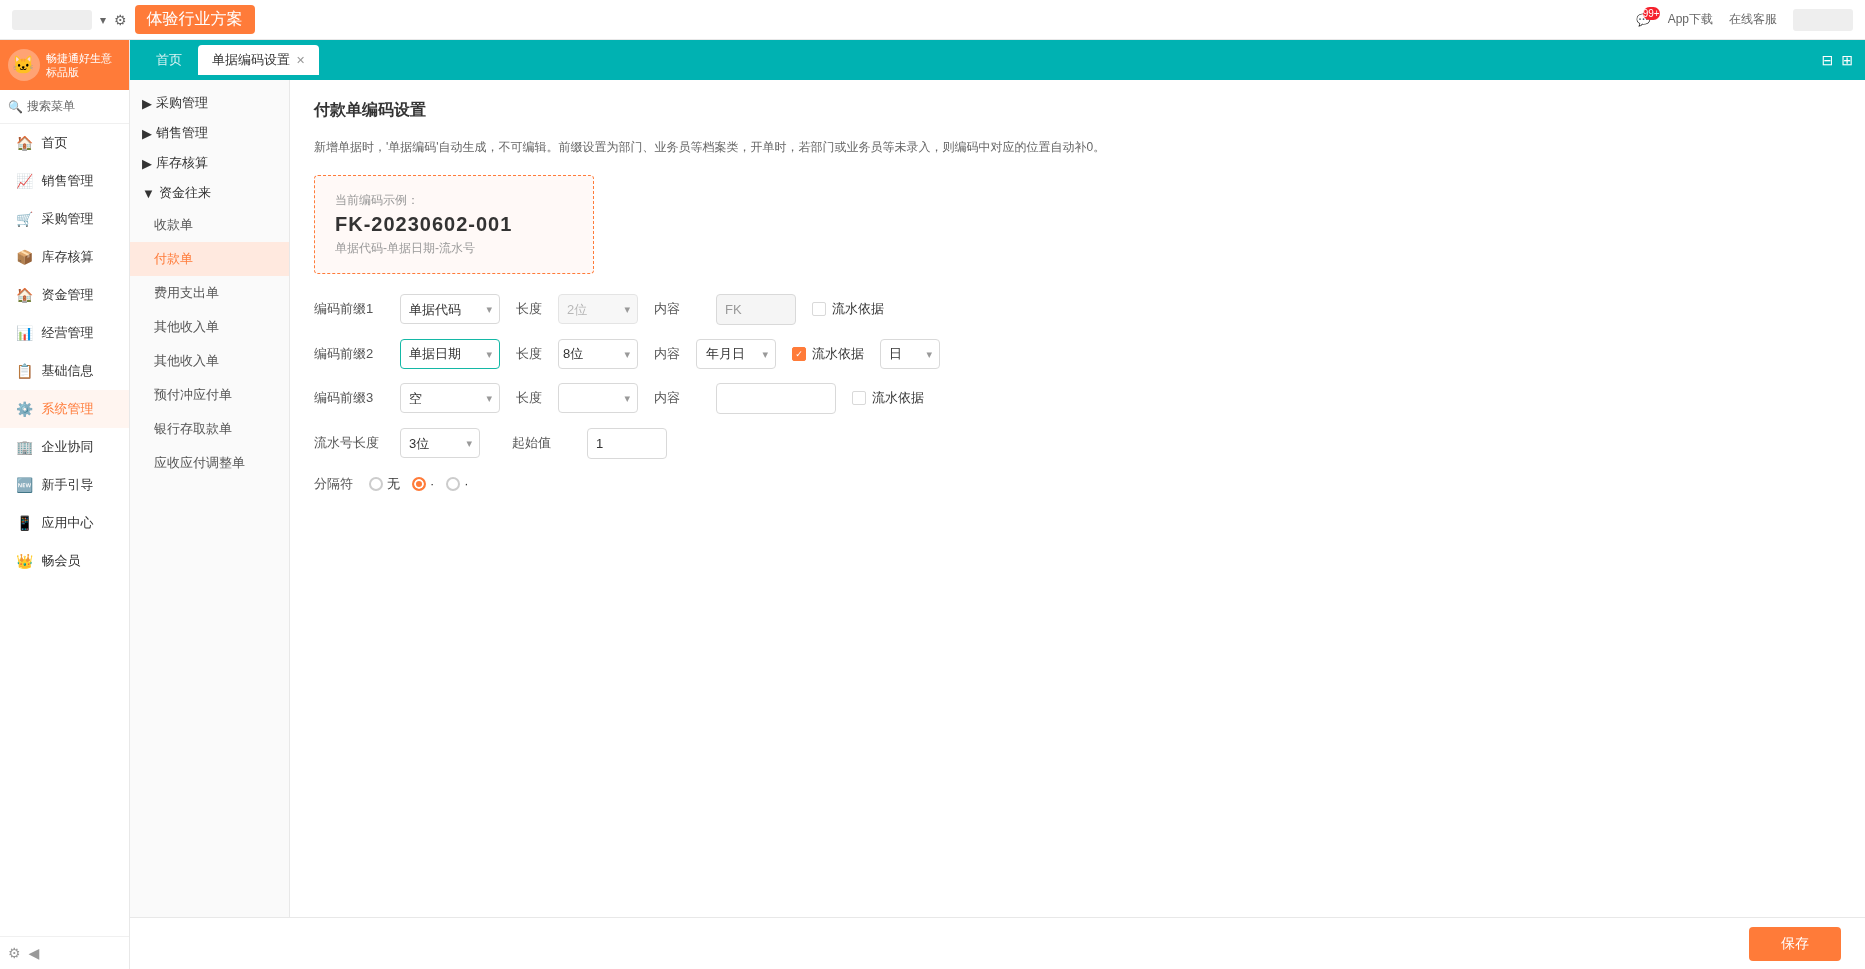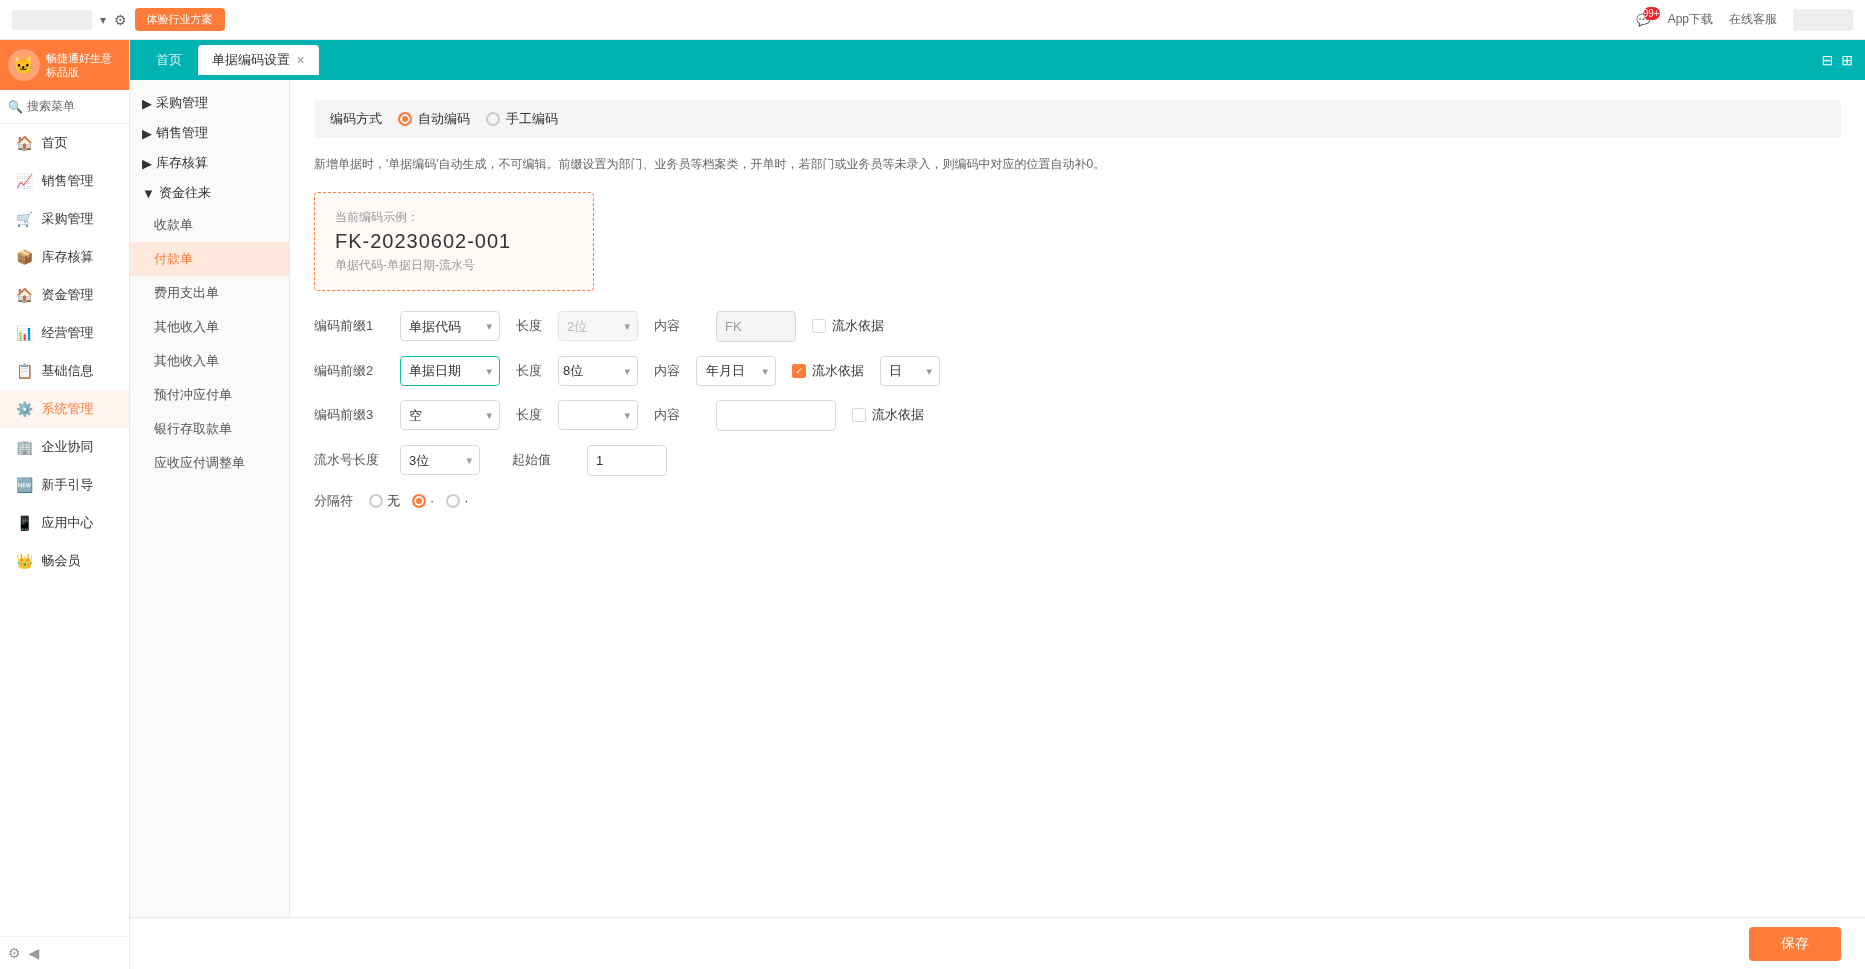--- a/index.html
+++ b/index.html
@@ -3,21 +3,21 @@
   <meta charset="utf-8">
   <style>
     * { box-sizing: border-box; margin: 0; padding: 0; }
     body { font-family: 'Microsoft YaHei', Arial, sans-serif; font-size: 13px; background: #f5f5f5; color: #333; height: 969px; overflow: hidden; }
 
     
     .top-bar { height: 40px; background: #fff; border-bottom: 1px solid #e8e8e8; display: flex; align-items: center; padding: 0 12px; gap: 10px; position: relative; z-index: 100; }
     .top-bar-left { display: flex; align-items: center; gap: 8px; }
     .top-bar-dropdown { display: flex; align-items: center; gap: 4px; color: #666; font-size: 12px; cursor: pointer; }
     .top-bar-gear { color: #666; cursor: pointer; font-size: 14px; }
-    .top-bar-btn { background: #ff7b39; color: #fff; border: none; border-radius: 4px; padding: 4px 12px; font-size: 11px; cursor: pointer; }
+    .top-bar-btn { background: #ff7b39; color: #fff; border: none; border-radius: 4px; padding: 4px 12px; font-size: 16px; cursor: pointer; }
     .top-bar-right { margin-left: auto; display: flex; align-items: center; gap: 16px; font-size: 12px; color: #666; }
     .top-bar-right .msg-icon { position: relative; cursor: pointer; }
     .badge { background: #f5222d; color: #fff; font-size: 10px; border-radius: 8px; padding: 1px 0; position: absolute; top: -6px; right: -8px; }
     .top-bar-right span { cursor: pointer; }
 
     
     .layout { display: flex; height: calc(969px - 40px); }
 
     
     .sidebar { width: 130px; background: #fff; border-right: 1px solid #e8e8e8; display: flex; flex-direction: column; overflow-y: auto; }
@@ -60,21 +60,21 @@
     .encoding-type label { display: flex; align-items: center; gap: 6px; cursor: pointer; font-size: 13px; }
     .radio-custom { width: 14px; height: 14px; border-radius: 50%; border: 2px solid #ccc; display: inline-block; cursor: pointer; }
     .radio-custom.checked { border-color: #ff7b39; background: #ff7b39; box-shadow: inset 0 0 0 2px #fff; }
 
     
     .info-text { color: #666; font-size: 12px; margin-bottom: 16px; line-height: 1.8; }
 
     
     .preview-box { border: 1px dashed #ff7b39; background: #fff9f7; border-radius: 4px; padding: 16px 20px; display: inline-block; margin-bottom: 20px; min-width: 280px; }
     .preview-label { font-size: 12px; color: #999; margin-bottom: 4px; }
-    .preview-code { font-size: 20px; font-weight: 400; color: #333; letter-spacing: 1px; }
+    .preview-code { font-size: 20px; font-weight: 700; color: #333; letter-spacing: 1px; }
     .preview-desc { font-size: 12px; color: #999; margin-top: 4px; }
 
     
     .auto-fill-row { display: flex; align-items: center; gap: 8px; margin-bottom: 16px; }
     .checkbox-custom { width: 14px; height: 14px; border: 1px solid #ccc; border-radius: 2px; display: inline-block; cursor: pointer; }
 
     
     .form-rows { display: flex; flex-direction: column; gap: 14px; }
     .form-row { display: flex; align-items: center; gap: 16px; }
     .form-label { width: 70px; color: #555; font-size: 13px; flex-shrink: 0; }
@@ -228,33 +228,23 @@
           <div class="sub-menu-item sub-menu-indent active">付款单</div>
           <div class="sub-menu-item sub-menu-indent">费用支出单</div>
           <div class="sub-menu-item sub-menu-indent">其他收入单</div>
           <div class="sub-menu-item sub-menu-indent">其他收入单</div>
           <div class="sub-menu-item sub-menu-indent">预付冲应付单</div>
           <div class="sub-menu-item sub-menu-indent">银行存取款单</div>
           <div class="sub-menu-item sub-menu-indent">应收应付调整单</div>
         </div>
 
         <div class="page-body">
-
-          
-          <div class="encoding-type">
-            <span>编码方式</span>
-            <label style="display:flex;align-items:center;gap:6px;cursor:pointer;">
-              <div class="radio-custom checked"></div>
-              <span>自动编码</span>
-            </label>
-            <label style="display:flex;align-items:center;gap:6px;cursor:pointer;">
-              <div class="radio-custom"></div>
-              <span>手工编码</span>
-            </label>
-          </div>
+          <div class="page-title">付款单编码设置</div>
+
+          
 
           
           <div class="info-text">
             新增单据时，'单据编码'自动生成，不可编辑。前缀设置为部门、业务员等档案类，开单时，若部门或业务员等未录入，则编码中对应的位置自动补0。
           </div>
 
           
           <div class="preview-box">
             <div class="preview-label">当前编码示例：</div>
             <div class="preview-code">FK-20230602-001</div>

